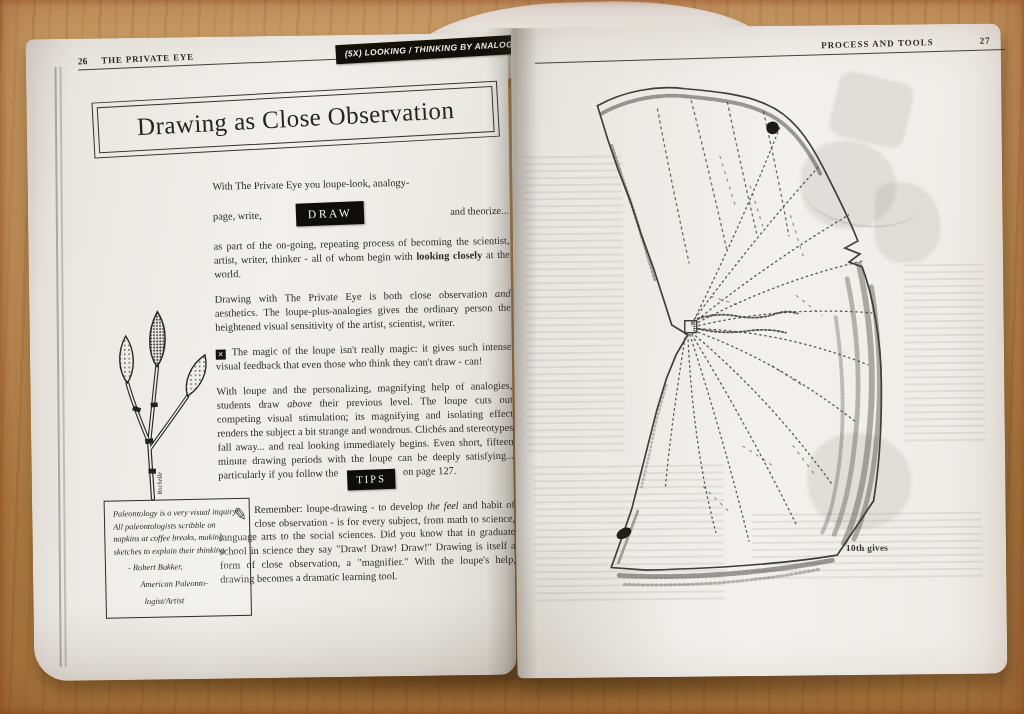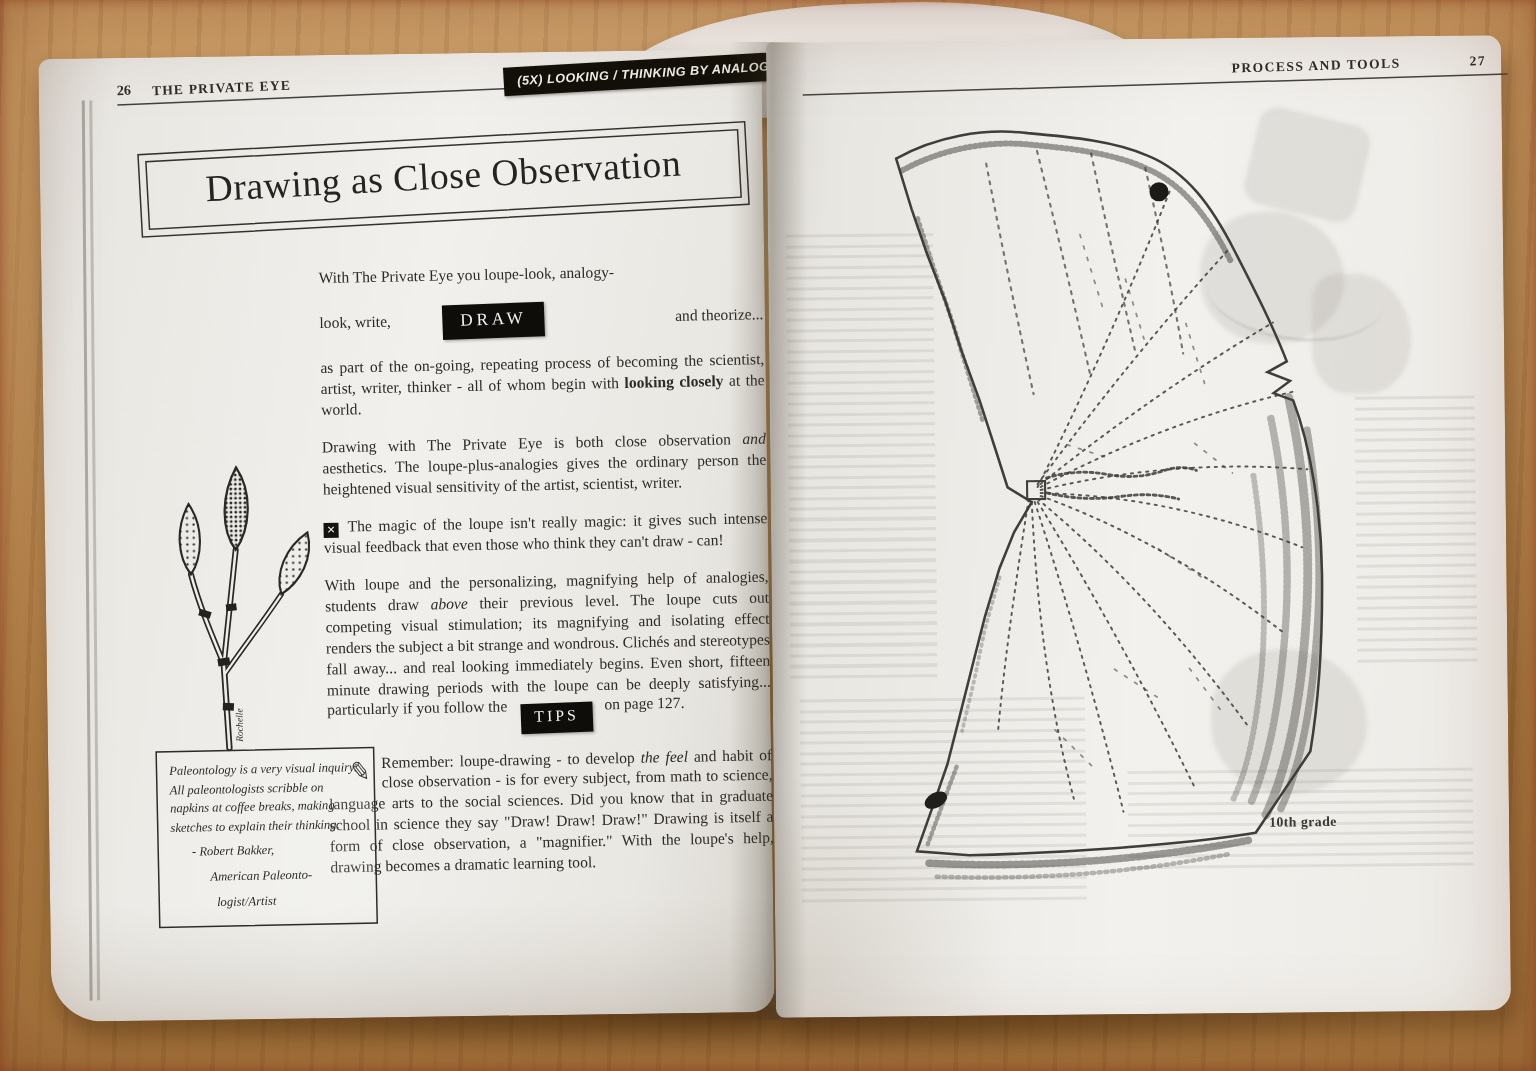--- a/index.html
+++ b/index.html
@@ -119,21 +119,21 @@
       <div class="title-inner">
         <h1>Drawing as Close Observation</h1>
       </div>
     </div>
 
     <div class="col">
       <p>
         <span>With The Private Eye you loupe-look, analogy-</span>
       </p>
       <div class="intro-row">
-        <span>look, write,</span>
+        <span>page, write,</span>
         <span class="blackbox" style="margin-left:34px;">DRAW</span>
         <span style="margin-left:auto;">and theorize...</span>
       </div>
       <p style="margin-top:12px;">
         <span>as part of the on-going, repeating process of becoming the scientist, artist, writer, thinker -  all of whom begin with </span><b>looking closely</b><span> at the world.</span>
       </p>
       <p>
         <span>Drawing with The Private Eye is both close observation </span><i>and</i><span> aesthetics.  The loupe-plus-analogies gives the ordinary person the heightened visual sensitivity of the artist, scientist, writer.</span>
       </p>
       <p>
@@ -253,17 +253,17 @@
             <path d="M200,380 L230,400"></path>
           <path d="M160,420 L185,445"></path>
             <path d="M250,380 L272,410"></path>
             <path d="M255,230 L280,250"></path>
         </g>
       </g>
       <circle cx="233" cy="62" r="6.4" fill="#1b1a17"></circle>
       <ellipse cx="80" cy="466" rx="8" ry="5" transform="rotate(-28 80 466)" fill="#201f1c"></ellipse>
     </svg>
 
-    <div class="caption">10th grade</div>
+    <div class="caption">10th gives</div>
   </div>
 
   <div class="spine-shade"></div>
 </div>
 
 </body></html>

